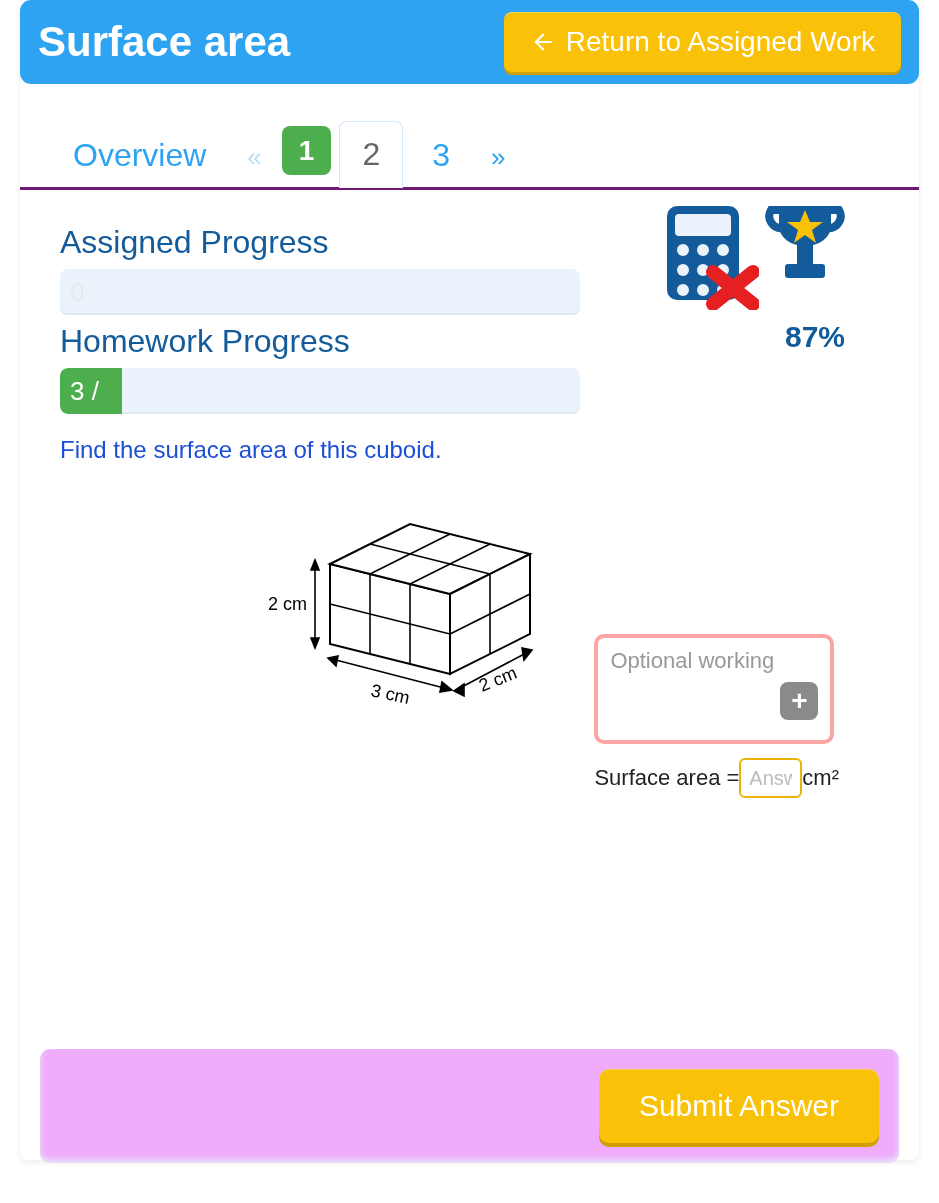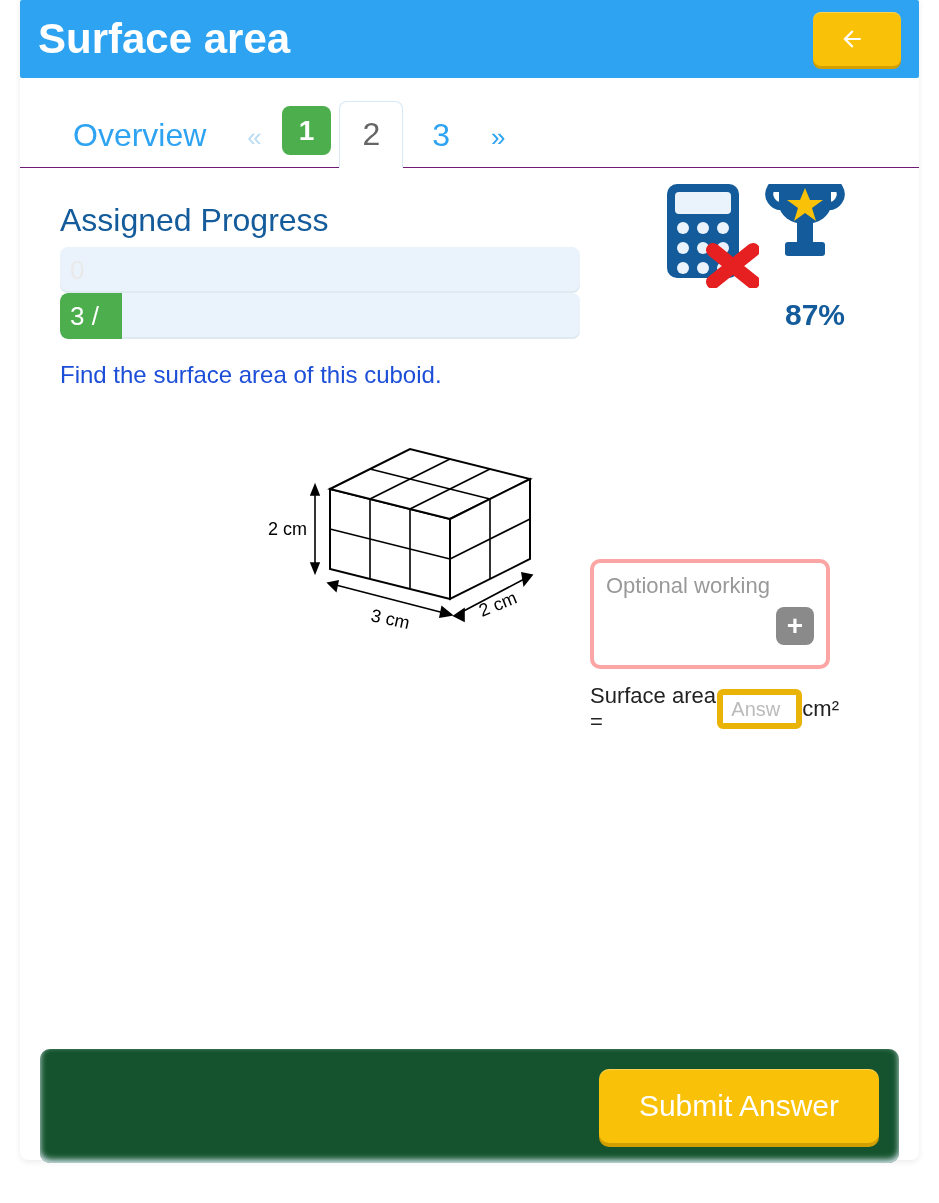--- a/index.html
+++ b/index.html
@@ -21,21 +21,21 @@
     background: #fff;
     border-radius: 0 0 8px 8px;
     box-shadow: 0 2px 6px rgba(0,0,0,0.08);
     min-height: 1160px;
   }
   .header {
     background: #2ea3f2;
     display: flex;
     align-items: center;
     padding: 12px 18px;
-    border-radius: 2px;
+    border-radius: 11px;
   }
   .header-title {
     color: #fff;
     font-size: 42px;
     font-weight: bold;
     flex: 1;
   }
   .return-btn {
     background: #f9c108;
     color: #fff;
@@ -46,22 +46,22 @@
     cursor: pointer;
     display: flex;
     align-items: center;
     box-shadow: 0 3px 0 #d19f00, inset 0 1px 0 rgba(255,255,255,0.3);
   }
   .return-btn svg { margin-right: 10px; }
 
   .tabs {
     display: flex;
     align-items: flex-end;
-    padding: 16px 30px 0 30px;
-    border-bottom: 1px solid #701a75;
+    padding: 30px 30px 0 30px;
+    border-bottom: 3px solid #701a75;
   }
   .tab {
     font-size: 32px;
     padding: 14px 22px;
     color: #2ea3f2;
     cursor: pointer;
     border: 1px solid transparent;
     border-bottom: none;
     border-radius: 8px 8px 0 0;
     margin-right: 6px;
@@ -182,36 +182,36 @@
     cursor: pointer;
   }
   .answer-line {
     display: flex;
     align-items: center;
     margin-top: 14px;
     font-size: 22px;
     color: #222;
   }
   .answer-input {
-    border: 6px solid #eab308;
+    border: 2px solid #eab308;
     border-radius: 6px;
-    width: 85px;
+    width: 63px;
     height: 40px;
     font-size: 20px;
     padding: 4px 8px;
     color: #999;
   }
   .answer-input::placeholder { color: #bbb; }
 
   .footer {
     position: absolute;
     left: 40px;
     right: 40px;
     bottom: 40px;
-    background: #14532d;
+    background: #f0abfc;
     border-radius: 10px;
     padding: 20px;
     display: flex;
     justify-content: flex-end;
     box-shadow: inset 0 -3px 6px #e0eef8;
   }
   .submit-btn {
     background: #f9c108;
     color: #fff;
     font-size: 30px;
@@ -227,20 +227,21 @@
 
 <div class="app">
   <div class="outer">
 
     <div class="header">
       <div class="header-title">Surface area</div>
       <button class="return-btn">
         <svg width="26" height="26" viewBox="0 0 24 24" fill="#fff">
             <path d="M20 11H7.8l5.6-5.6L12 4l-8 8 8 8 1.4-1.4L7.8 13H20z"></path>
           </svg>
+        <span>Return to Assigned Work</span>
       </button>
     </div>
 
     <div class="tabs">
       <div class="tab overview">Overview</div>
       <div class="nav-arrow">«</div>
       <div class="tab num done">1</div>
       <div class="tab num active">2</div>
       <div class="tab num plain">3</div>
       <div class="nav-arrow" style="color:#2ea3f2">»</div>
@@ -278,20 +279,21 @@
           </span>
         </div>
         <div class="pct">87%</div>
       </div>
 
       <div class="progress-block">
         <div class="plabel">Assigned Progress</div>
         <div class="pbar q">
           <div class="pfill">0</div>
         </div>
+        <div class="plabel">Homework Progress</div>
         <div class="pbar h">
           <div class="pfill">3 /</div>
         </div>
       </div>
 
       <div class="question">Find the surface area of this cuboid.</div>
 
       <div class="figure-row">
         <div class="figure">
           <svg width="300" height="230" viewBox="0 0 300 230">

